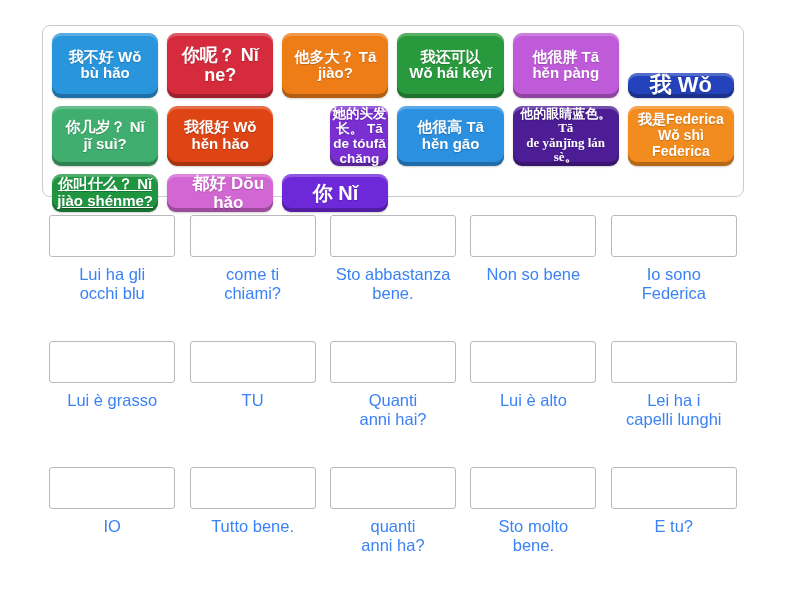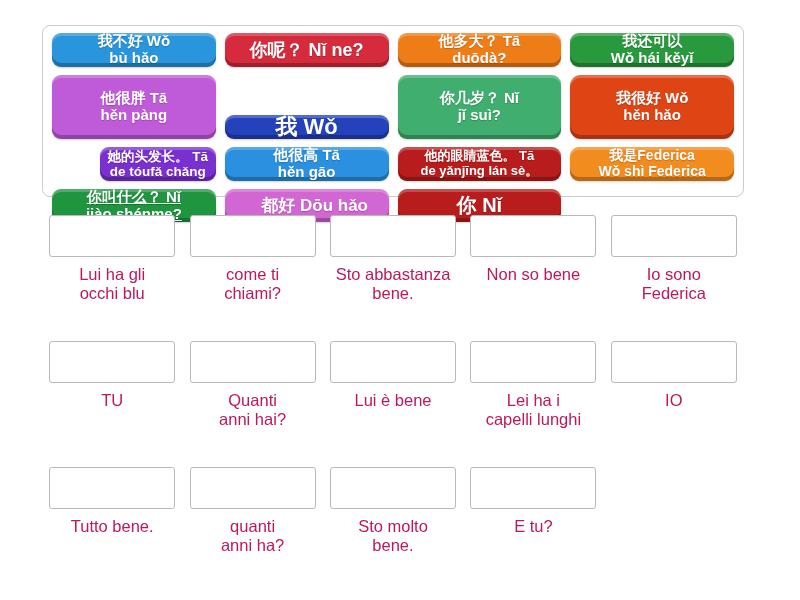--- a/index.html
+++ b/index.html
@@ -19,21 +19,21 @@
     left: 42px;
     top: 25px;
     width: 702px;
     height: 172px;
     box-sizing: border-box;
     background: #ffffff;
     border: 1px solid #cccccc;
     border-radius: 8px;
     padding: 7px 9px;
     display: grid;
-    grid-template-columns: repeat(4, 1fr);
+    grid-template-columns: repeat(6, 1fr);
     gap: 8px 9px;
   }
   .tile {
     border-radius: 9px;
     display: flex;
     align-items: center;
     justify-content: center;
     text-align: center;
     box-shadow: inset 0 3px 0 rgba(255,255,255,.22),
                 inset 0 -4px 0 rgba(0,0,0,.25),
@@ -69,42 +69,42 @@
     height: 42px;
     box-sizing: border-box;
     background: #ffffff;
     border: 1px solid #b9b9b9;
     border-radius: 3px;
   }
   .prompt-label {
     margin-top: 8px;
     font-size: 16.5px;
     line-height: 1.18;
-    color: #be185d;
+    color: #3b82f6;
     text-align: center;
     white-space: pre-line;
   }
 </style>
 </head>
 <body>
 
 <div class="stage">
   <div class="bank" id="bank">
   <div class="tile" style="background: rgb(41, 149, 220);">
     <span class="tile-label" style="font-size: 15px;">我不好 Wǒ
 bù hǎo</span>
   </div>
 
   <div class="tile" style="background: rgb(213, 43, 60);">
     <span class="tile-label" style="font-size: 18px;">你呢？ Nǐ ne?</span>
   </div>
 
   <div class="tile" style="background: rgb(239, 125, 23);">
     <span class="tile-label" style="font-size: 15px;">他多大？ Tā
-duōdà?</span>
+jiào?</span>
   </div>
 
   <div class="tile" style="background: rgb(40, 153, 60);">
     <span class="tile-label" style="font-size: 15px;">我还可以
 Wǒ hái kěyǐ</span>
   </div>
 
   <div class="tile" style="background: rgb(191, 91, 216);">
     <span class="tile-label" style="font-size: 15px;">他很胖 Tā
 hěn pàng</span>
@@ -127,40 +127,40 @@
   <div class="tile" style="background: rgb(122, 47, 209); margin-left: 48px;">
     <span class="tile-label" style="font-size: 13.5px;">她的头发长。 Tā
 de tóufǎ chǎng</span>
   </div>
 
   <div class="tile" style="background: rgb(43, 144, 224);">
     <span class="tile-label" style="font-size: 15px;">他很高 Tā
 hěn gāo</span>
   </div>
 
-  <div class="tile" style="background: #b91c1c;">
+  <div class="tile" style="background: #4c1d95; font-family: Liberation Serif, serif;">
     <span class="tile-label" style="font-size: 13px;">他的眼睛蓝色。 Tā
 de yǎnjīng lán sè。</span>
   </div>
 
   <div class="tile" style="background: rgb(242, 140, 30);">
     <span class="tile-label" style="font-size: 14px;">我是Federica
 Wǒ shì Federica</span>
   </div>
 
   <div class="tile" style="background: rgb(31, 149, 64);">
     <span class="tile-label" style="font-size: 15px; text-decoration: underline;">你叫什么？ Nǐ
 jiào shénme?</span>
   </div>
 
   <div class="tile" style="background: rgb(210, 102, 210); padding-left: 16px;">
     <span class="tile-label" style="font-size: 17px;">都好 Dōu hǎo</span>
   </div>
 
-  <div class="tile" style="background: #b91c1c;">
+  <div class="tile" style="background: #6d28d9;">
     <span class="tile-label" style="font-size: 20px;">你 Nǐ</span>
   </div>
 </div>
   <div class="board" id="board">
   <div class="cell">
     <div class="slot"></div>
     <div class="prompt-label">Lui ha gli
 occhi blu</div>
   </div>
 
@@ -180,35 +180,39 @@
     <div class="slot"></div>
     <div class="prompt-label">Non so bene</div>
   </div>
 
   <div class="cell">
     <div class="slot"></div>
     <div class="prompt-label">Io sono
 Federica</div>
   </div>
 
+  <div class="cell">
+    <div class="slot"></div>
+    <div class="prompt-label">Lui è grasso</div>
+  </div>
 
   <div class="cell">
     <div class="slot"></div>
     <div class="prompt-label">TU</div>
   </div>
 
   <div class="cell">
     <div class="slot"></div>
     <div class="prompt-label">Quanti
 anni hai?</div>
   </div>
 
   <div class="cell">
     <div class="slot"></div>
-    <div class="prompt-label">Lui è bene</div>
+    <div class="prompt-label">Lui è alto</div>
   </div>
 
   <div class="cell">
     <div class="slot"></div>
     <div class="prompt-label">Lei ha i
 capelli lunghi</div>
   </div>
 
   <div class="cell">
     <div class="slot"></div>

